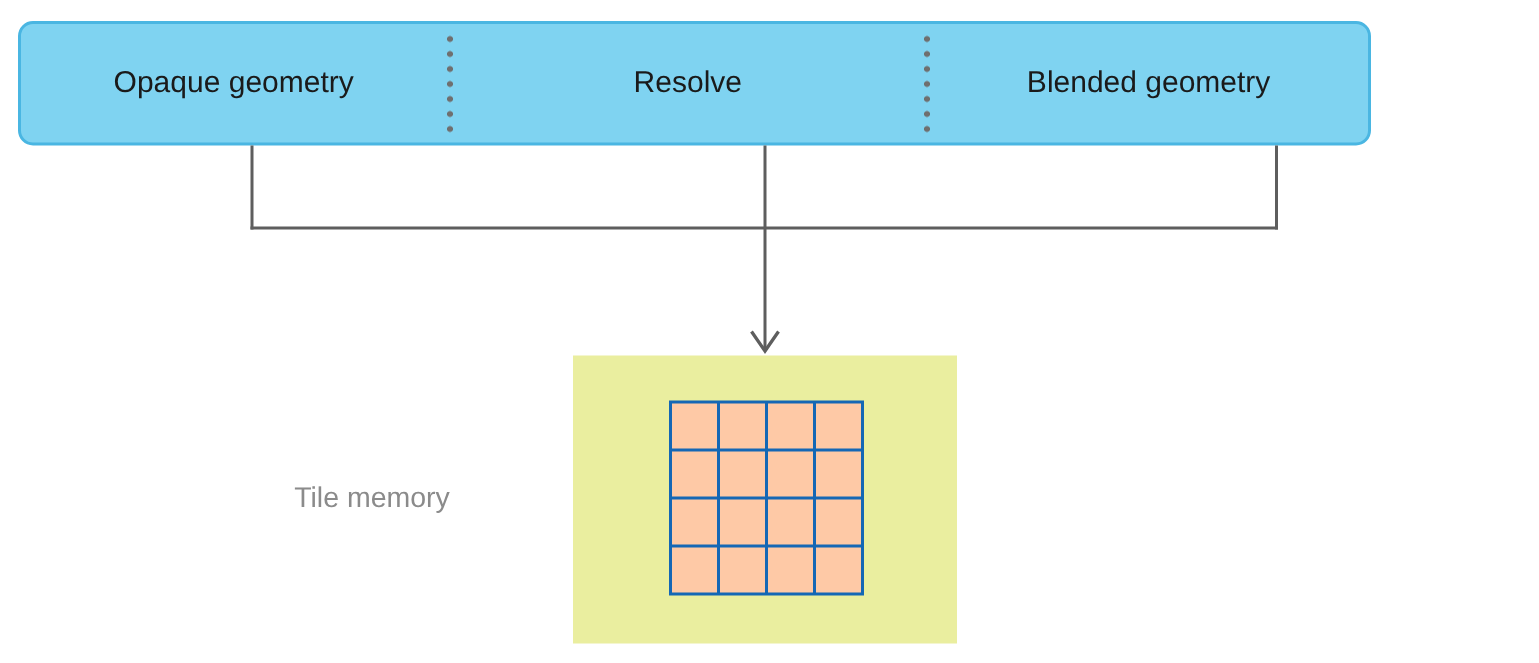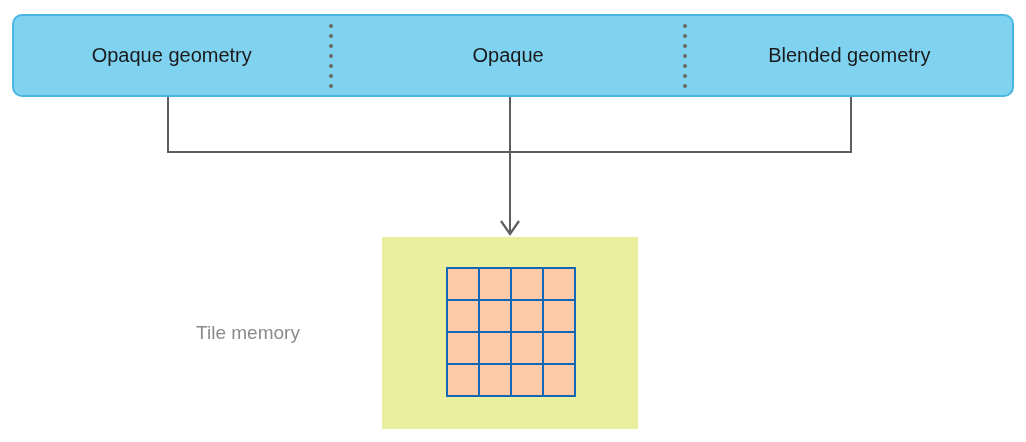--- a/index.html
+++ b/index.html
@@ -9,21 +9,21 @@
     height: 442px;
     background: var(--page-bg, #ffffff);
     font-family: "Liberation Sans", sans-serif;
     overflow: hidden;
   }
 
   
   .pipeline-bar {
     position: absolute;
     left: 12px; top: 14px;
-    width: 1002px; height: 83px;
+    width: 902px; height: 83px;
     box-sizing: border-box;
     background: var(--bar-fill);
     border: 2px solid var(--bar-border);
     border-radius: 10px;
     display: flex;
     align-items: stretch;
   }
   .stage {
     display: flex;
     align-items: center;
@@ -88,21 +88,21 @@
 <body>
 
 <div class="canvas">
 
   <div class="pipeline-bar">
     <div class="stage s1">
       <span>Opaque geometry</span>
     </div>
     <div class="dotted-sep"></div>
     <div class="stage s2">
-      <span>Opaque</span>
+      <span>Resolve</span>
     </div>
     <div class="dotted-sep"></div>
     <div class="stage s3">
       <span>Blended geometry</span>
     </div>
   </div>
 
   <div class="cline v-left"></div>
   <div class="cline v-right"></div>
   <div class="cline h-join"></div>

